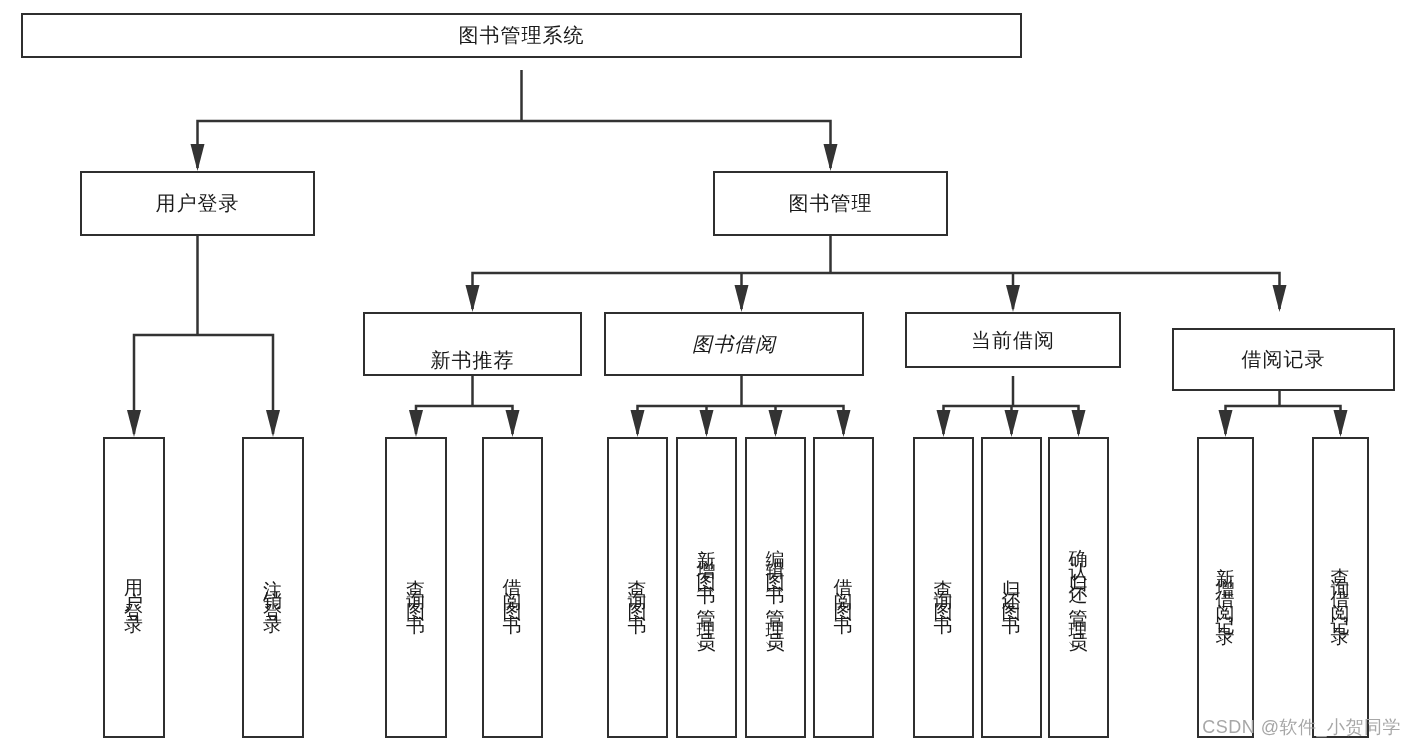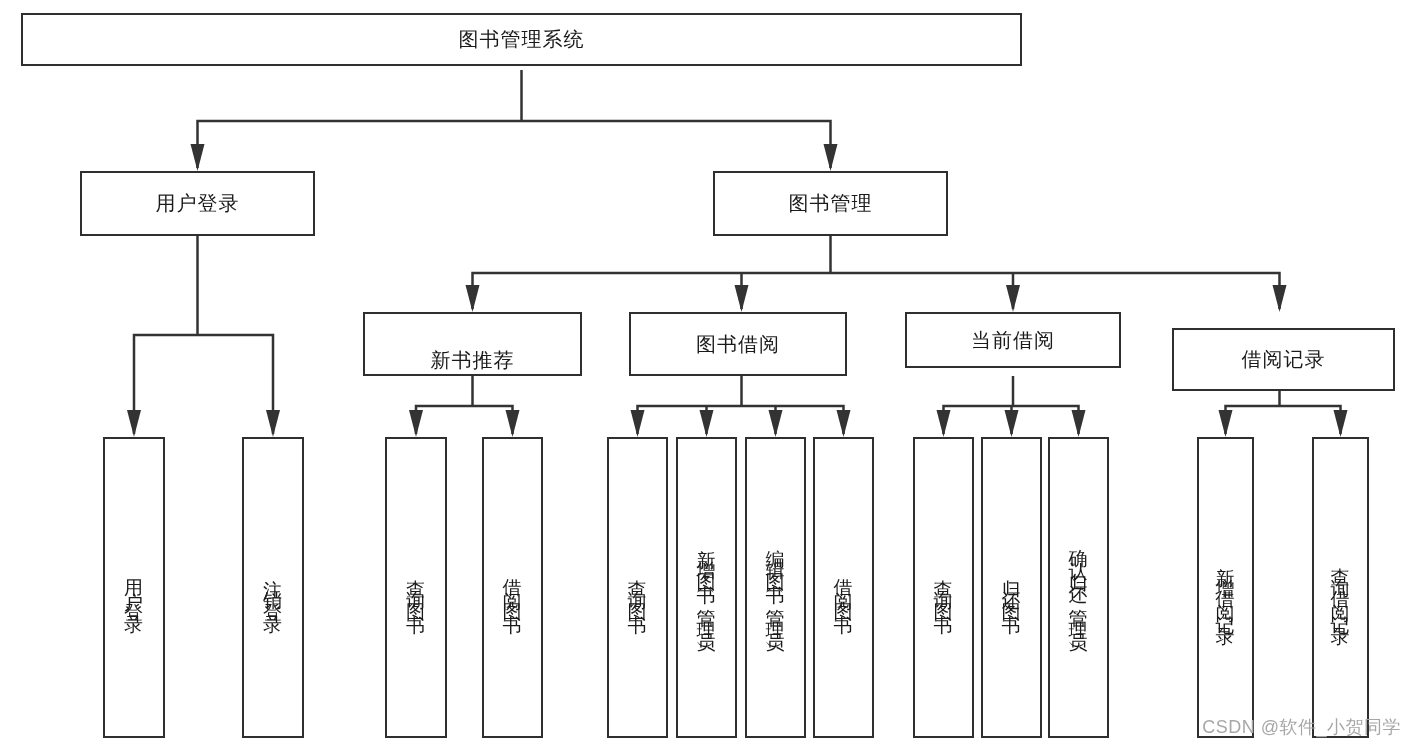--- a/index.html
+++ b/index.html
@@ -34,25 +34,25 @@
   .vbox .lbl {
     writing-mode: vertical-lr;
     text-orientation: mixed;
     font-size: 19px;
     letter-spacing: 12px;
     line-height: 1;
     white-space: nowrap;
   }
 
   
-  #root   { left: 21px;  top: 13px;  width: 1001px; height: 53px; }
+  #root   { left: 21px;  top: 13px;  width: 1001px; height: 45px; }
   #n-user { left: 80px;  top: 171px; width: 235px;  height: 65px; }
   #n-mgmt { left: 713px; top: 171px; width: 235px;  height: 65px; }
   #n-rec  { left: 363px; top: 312px; width: 219px;  height: 64px; align-items: flex-end; }
-  #n-bor  { left: 629px; top: 312px; width: 218px;  height: 64px; }
+  #n-bor  { left: 604px; top: 312px; width: 260px;  height: 64px; font-style: italic; }
   #n-cur  { left: 905px; top: 312px; width: 216px;  height: 56px; }
   #n-rcd  { left: 1172px;top: 312px; width: 223px;  height: 63px; margin-top: 16px; }
 
   
   #v1  { left: 103px;  width: 62px; }
   #v2  { left: 242px;  width: 62px; }
   #v3  { left: 385px;  width: 62px; }
   #v4  { left: 482px;  width: 61px; }
   #v5  { left: 607px;  width: 61px; }
   #v6  { left: 676px;  width: 61px; }

